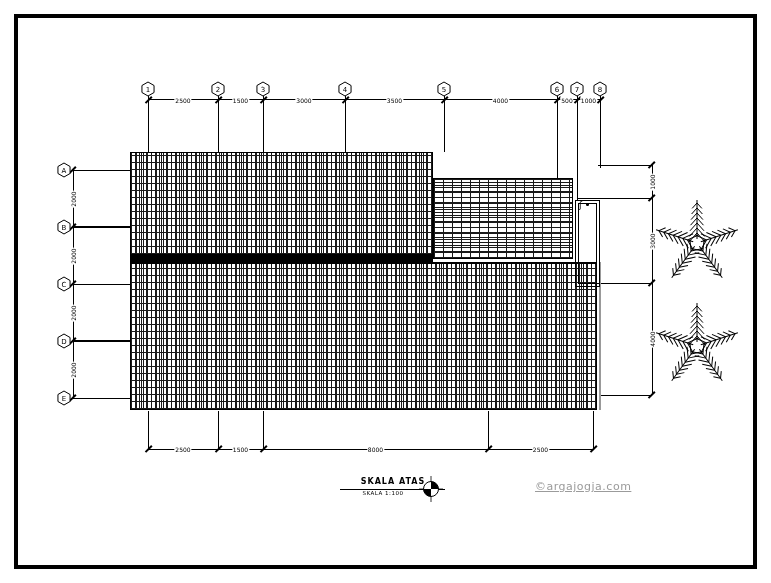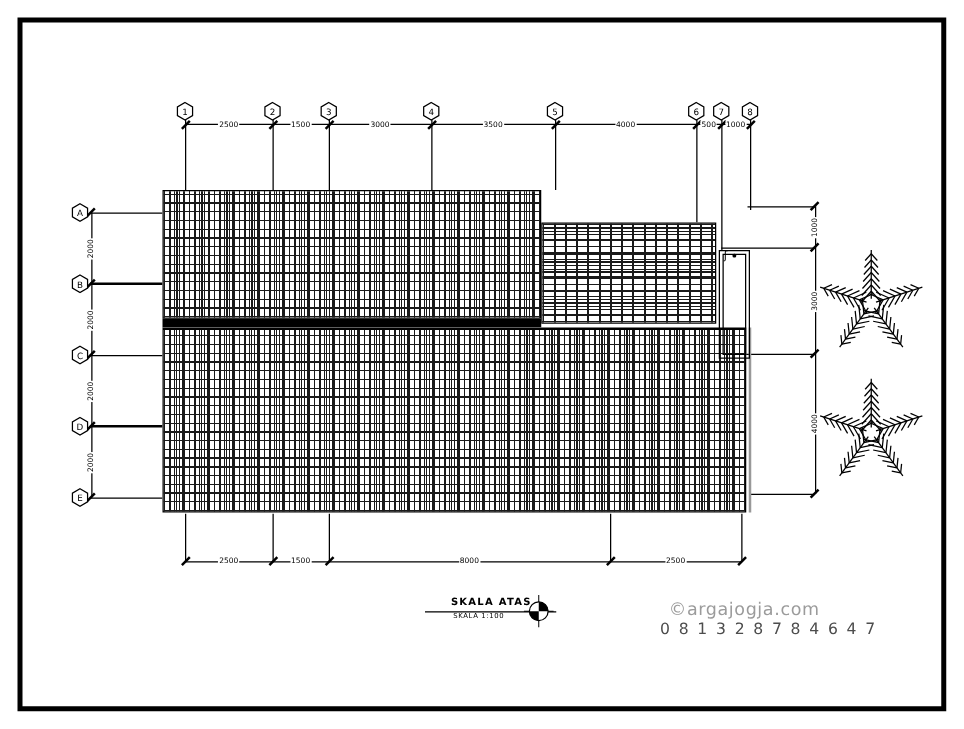--- a/index.html
+++ b/index.html
@@ -25,21 +25,21 @@
       repeating-linear-gradient(90deg,#1a1a1a 0 1.5px,transparent 1.5px 9px);}
   .hatchLower{border-top-width:2px;}
   .dblrect{position:absolute;box-sizing:border-box;border:1px solid #000;}
   .dblrect .inner{position:absolute;left:2px;top:2px;right:2px;bottom:2px;border:1px solid #000;}
   .hook{position:absolute;font-size:9px;line-height:9px;}
   .dot{position:absolute;width:2.5px;height:2.5px;border-radius:50%;background:#000;}
   .titleTxt{position:absolute;left:343px;top:477px;width:100px;text-align:center;
             font-size:8px;font-weight:bold;letter-spacing:1px;line-height:9px;}
   .scaleTxt{position:absolute;left:343px;top:490px;width:80px;text-align:center;
             font-size:5.5px;letter-spacing:.5px;line-height:6px;}
-  .wmSite{position:absolute;left:535px;top:480px;font-size:14px;letter-spacing:.5px;}
+  .wmSite{position:absolute;left:535px;top:480px;font-size:11px;letter-spacing:.5px;text-decoration:underline;}
   .wmPhone{position:absolute;left:528px;top:495px;font-size:12.5px;letter-spacing:1.5px;}
   svg{display:block;}
 </style>
 </head>
 <body>
 
 <div id="canvas">
   <div class="pageborder"></div>
   <div id="layer">
       <div class="ln" style="position: absolute; left: 148px; top: 99px; width: 452px; height: 1px; background: rgb(0, 0, 0);"></div>
@@ -383,14 +383,13 @@
     <svg width="24" height="26">
       <line x1="12" y1="0" x2="12" y2="26" stroke="#000" stroke-width="0.8"></line>
       <line x1="0" y1="13" x2="24" y2="13" stroke="#000" stroke-width="0.8"></line>
       <circle cx="12" cy="13" r="7.5" fill="#fff" stroke="#000" stroke-width="1"></circle>
       <path d="M12 13 L12 5.5 A7.5 7.5 0 0 1 19.5 13 Z" fill="#000"></path>
       <path d="M12 13 L12 20.5 A7.5 7.5 0 0 1 4.5 13 Z" fill="#000"></path>
     </svg>
   </div>
 
   <div class="wmSite" style="color: rgb(155, 155, 155);">©argajogja.com</div>
-  <div class="wmPhone" style="color: rgb(77, 77, 77);">0 8 1 3 2 8 7 8 4 6 4 7</div>
 </div>
 
 </body></html>

